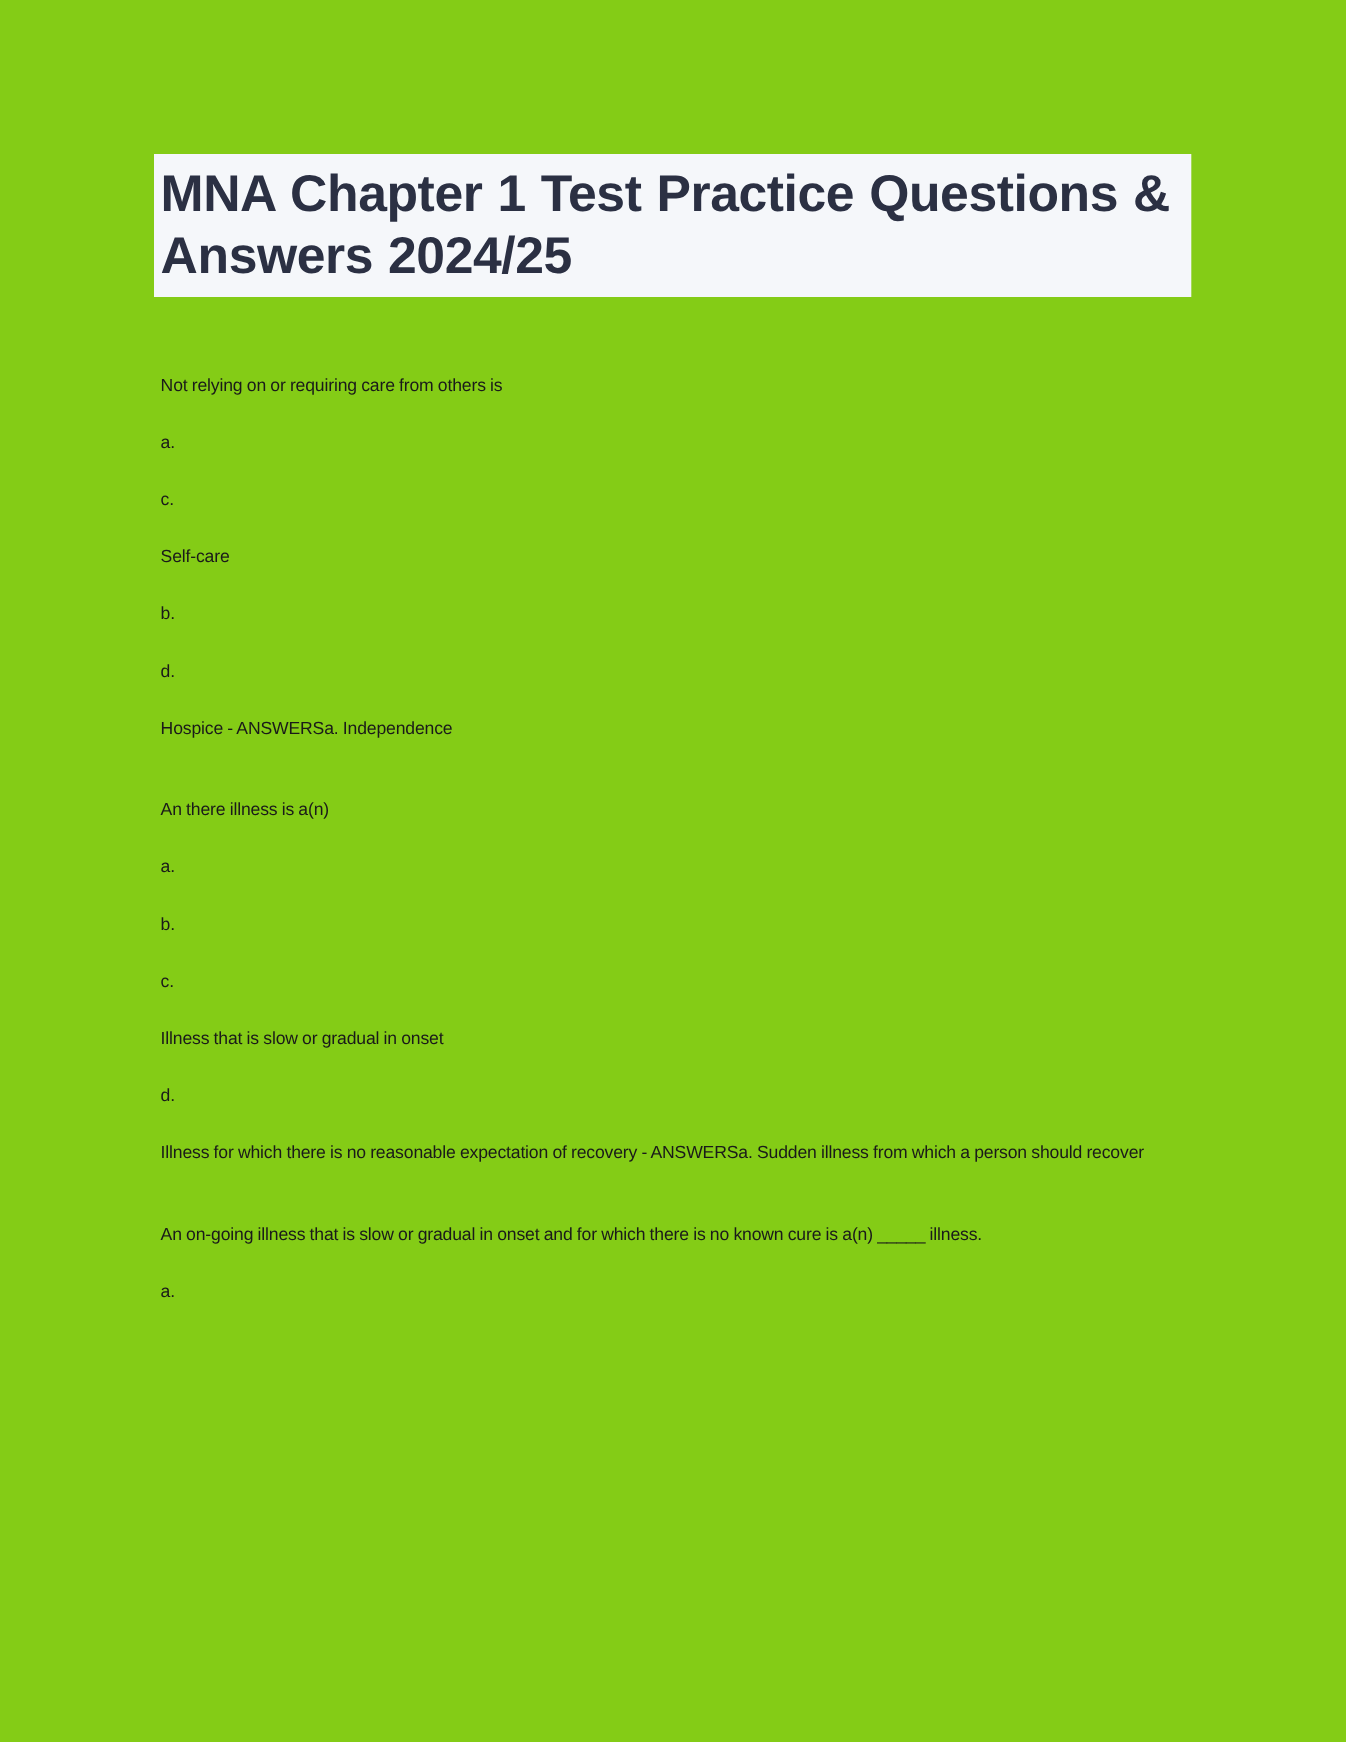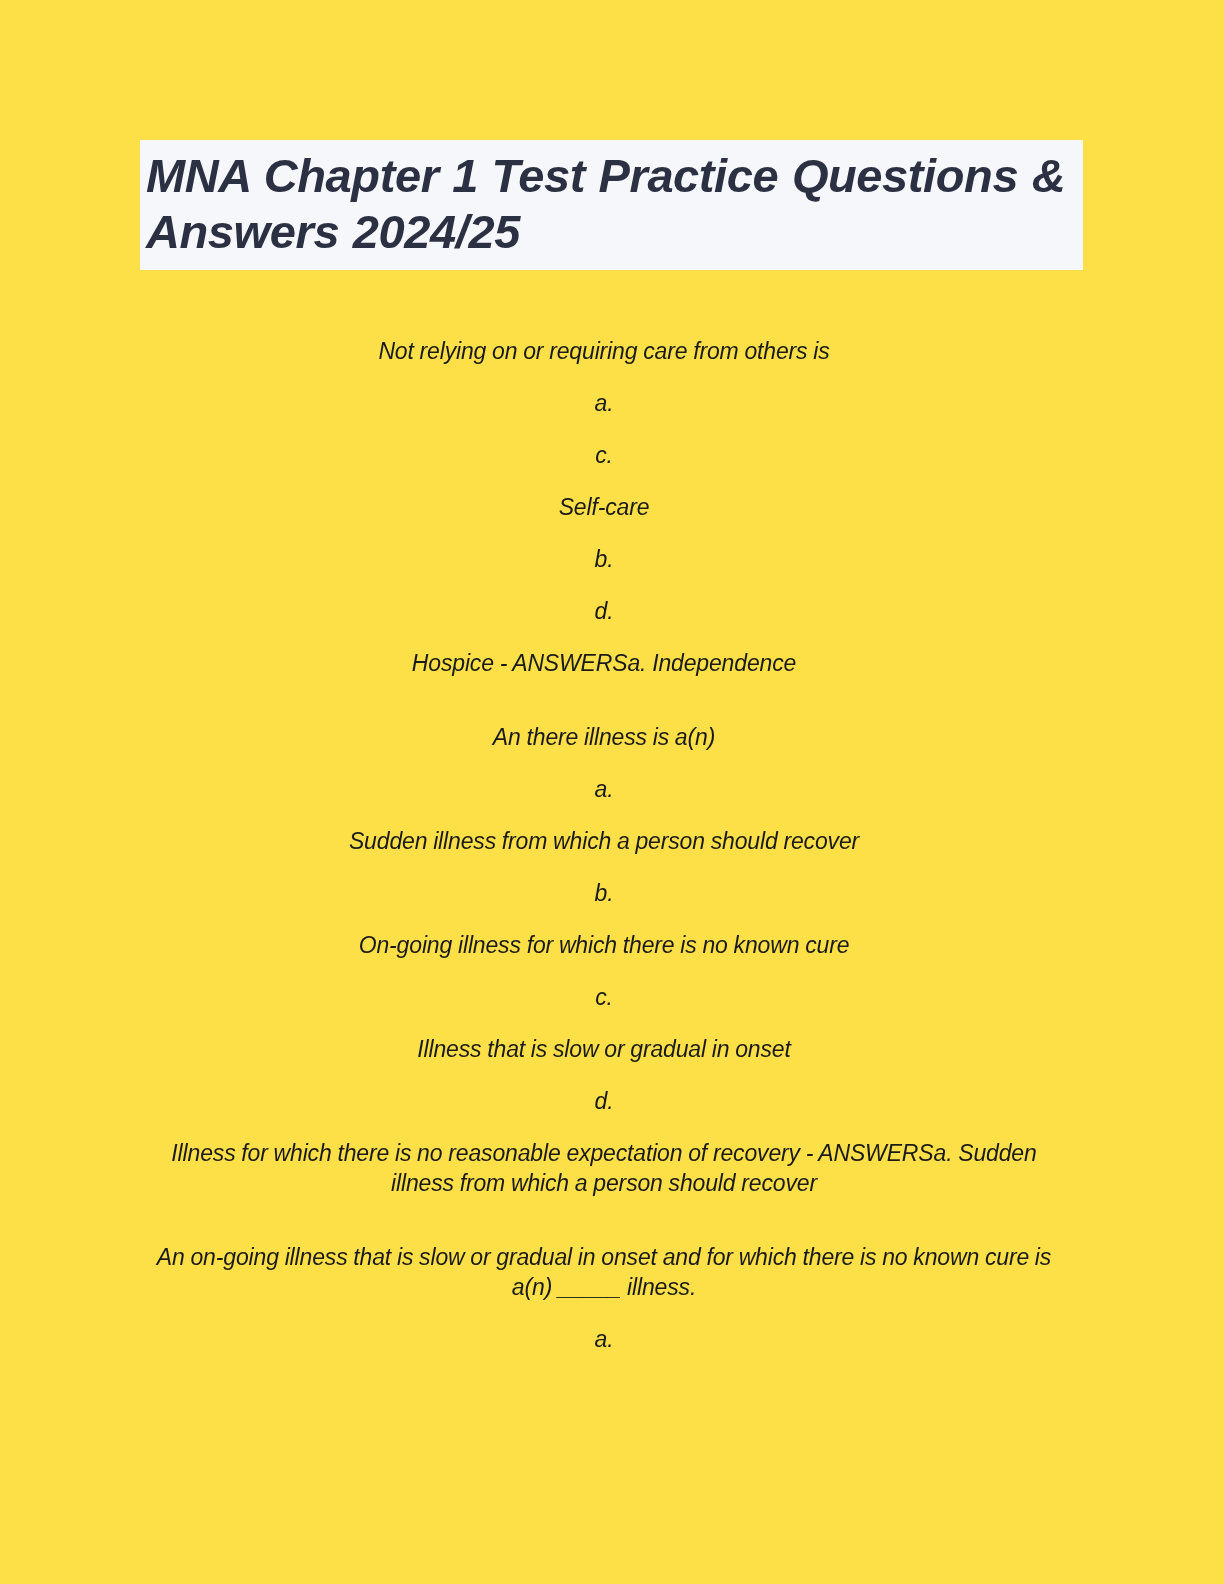--- a/index.html
+++ b/index.html
@@ -14,22 +14,21 @@
     height: 1584px;
     position: relative;
     overflow: hidden;
     font-family: "Liberation Sans", sans-serif;
     -webkit-font-smoothing: antialiased;
   }
 
   .page {
     position: absolute;
     inset: 0;
-    background: #fde047;
-    font-style: italic;
+    background: #84cc16;
   }
 
   
   .title-band {
     position: absolute;
     left: 140px;
     top: 140px;
     width: 943px;
     background: #f5f7fa;
     padding: 8px 0 10px 0;
@@ -52,27 +51,26 @@
   .content {
     position: absolute;
     left: 142px;
     top: 336px;
     width: 920px;
   }
 
   .para {
     margin: 0 0 22px 4px;
     font-family: "Liberation Sans", sans-serif;
-    font-size: 23px;
+    font-size: 16px;
     line-height: 30px;
     color: #1a1a1a;
     letter-spacing: -0.15px;
     word-spacing: -0.4px;
     white-space: pre-wrap;
-    text-align: center;
   }
 
   .para:last-child {
     margin-bottom: 0;
   }
 
   
   .block-gap {
     height: 44px;
   }
@@ -101,23 +99,21 @@
       <p class="para">b.</p>
       <p class="para">d.</p>
       <p class="para">Hospice - ANSWERSa. Independence</p>
     </div>
 
     <div class="block-gap"></div>
 
     <div class="qblock">
       <p class="para">An there illness is a(n)</p>
       <p class="para">a.</p>
-      <p class="para">Sudden illness from which a person should recover</p>
       <p class="para">b.</p>
-      <p class="para">On-going illness for which there is no known cure</p>
       <p class="para">c.</p>
       <p class="para">Illness that is slow or gradual in onset</p>
       <p class="para">d.</p>
       <p class="para">Illness for which there is no reasonable expectation of recovery - ANSWERSa. Sudden illness from which a person should recover</p>
     </div>
 
     <div class="block-gap"></div>
 
     <div class="qblock">
       <p class="para">An on-going illness that is slow or gradual in onset and for which there is no known cure is a(n) _____ illness.</p>

